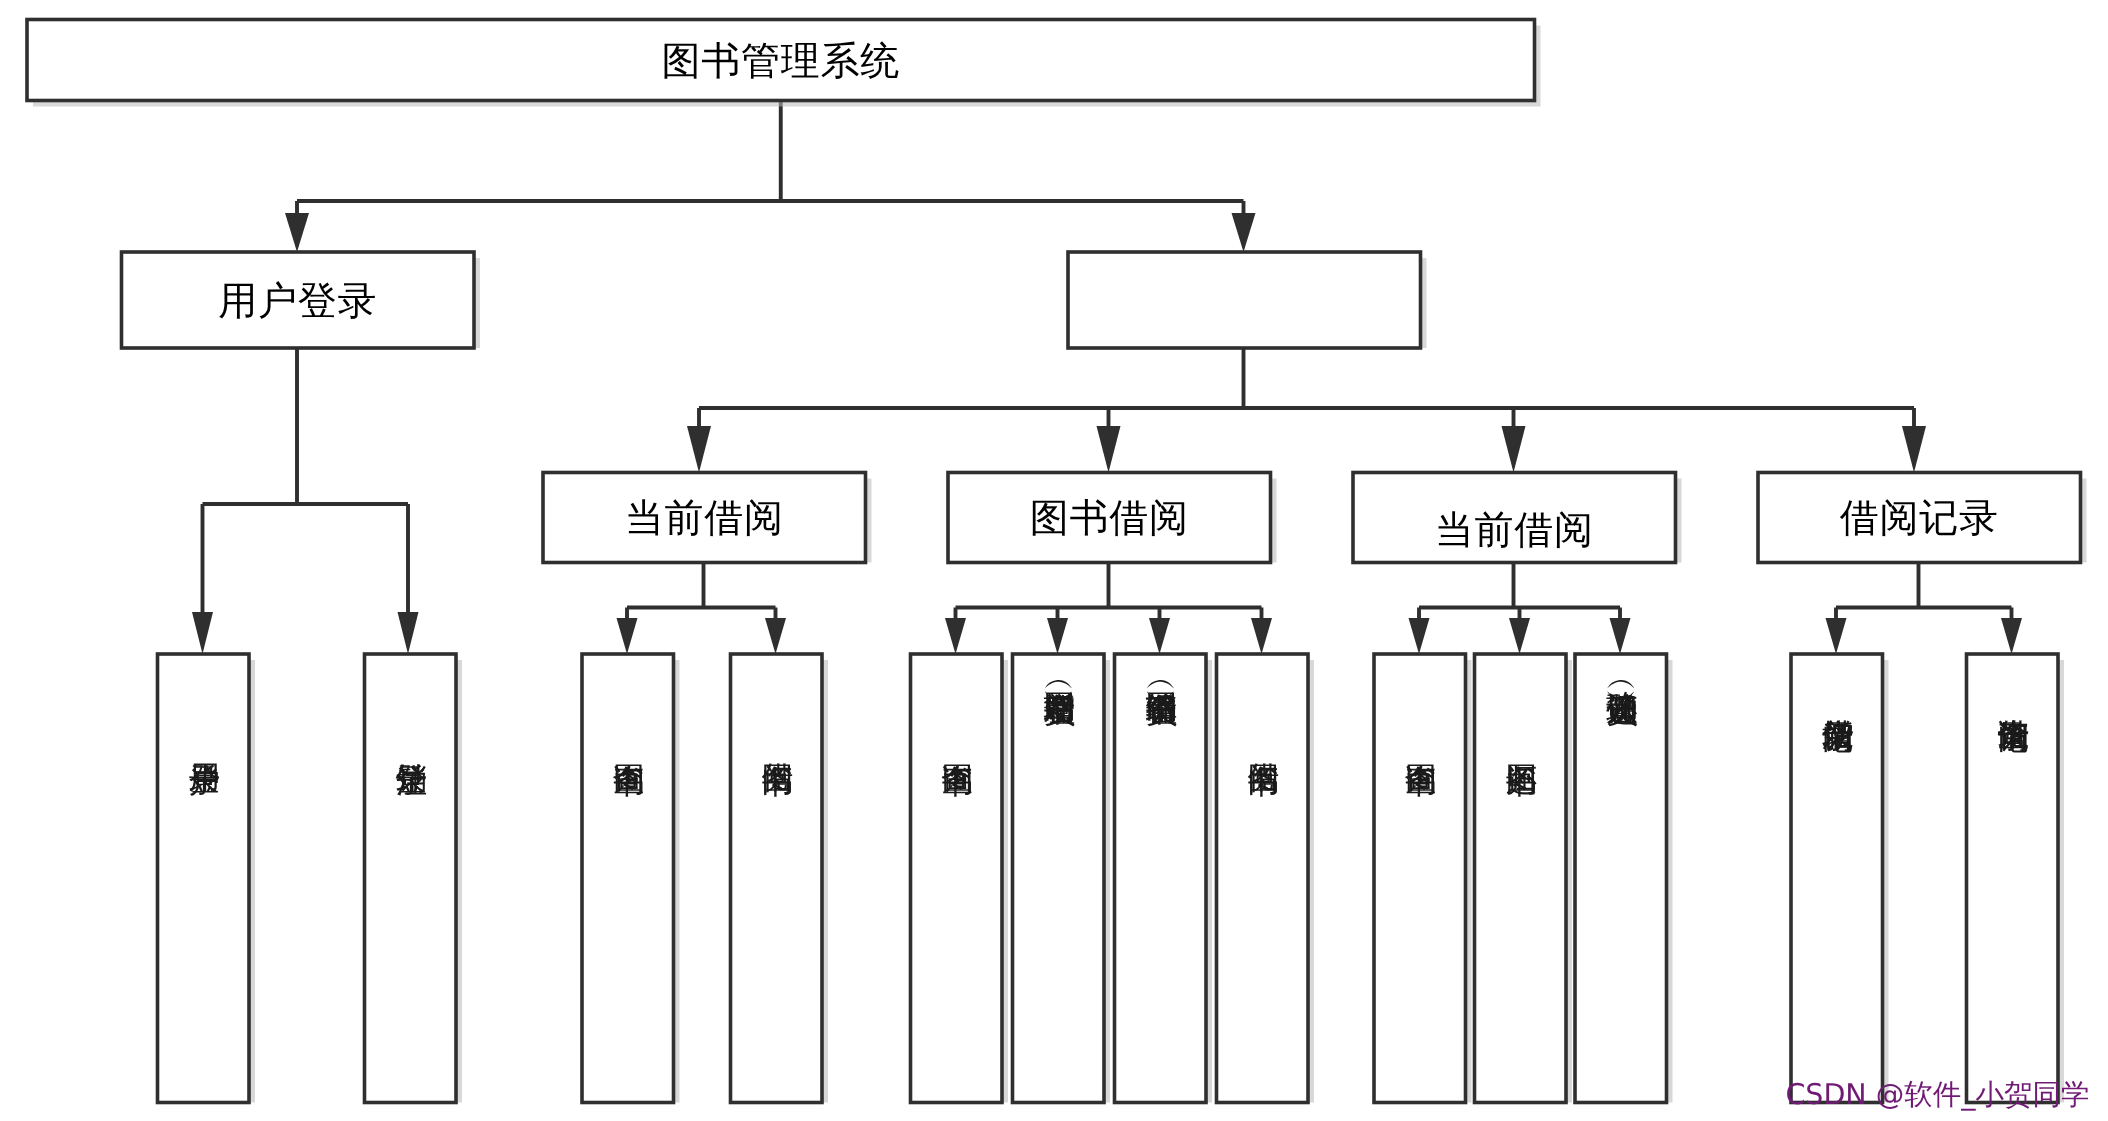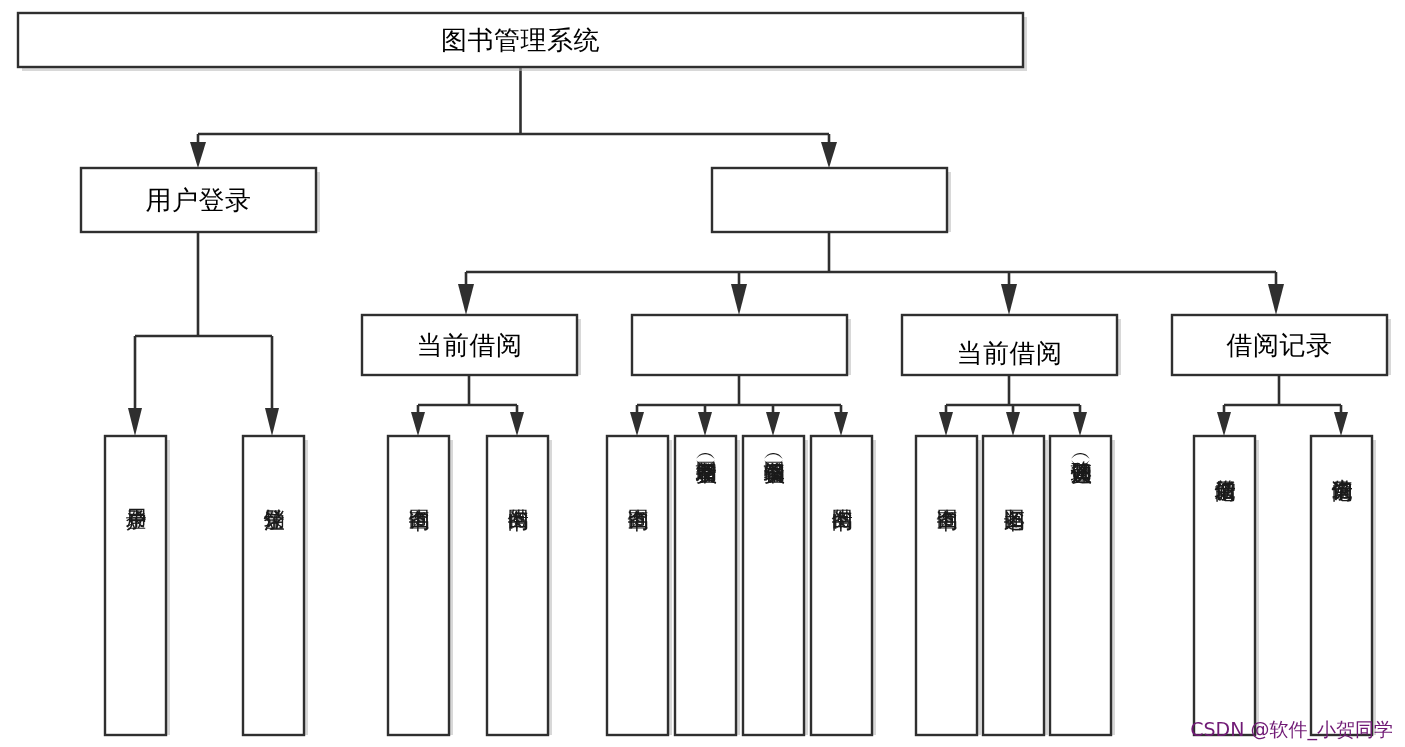--- a/index.html
+++ b/index.html
@@ -235,20 +235,23 @@
 
   <div class="hlabel-wrap" style="left:81px; top:168px; width:235px; height:64px;">
     <span class="hlabel-text">用户登录</span>
   </div>
 
 
   <div class="hlabel-wrap" style="left:362px; top:315px; width:215px; height:60px;">
     <span class="hlabel-text">当前借阅</span>
   </div>
 
+  <div class="hlabel-wrap" style="left:632px; top:315px; width:215px; height:60px;">
+    <span class="hlabel-text">图书借阅</span>
+  </div>
 
   <div class="hlabel-wrap" style="left:902px; top:315px; width:215px; height:76px;">
     <span class="hlabel-text">当前借阅</span>
   </div>
 
   <div class="hlabel-wrap" style="left:1172px; top:315px; width:215px; height:60px;border-radius:14px;">
     <span class="hlabel-text">借阅记录</span>
   </div>
 
   <div class="vlabel-wrap" style="left:105px; top:436px; width:61px; height:299px; padding-top:56px;">

